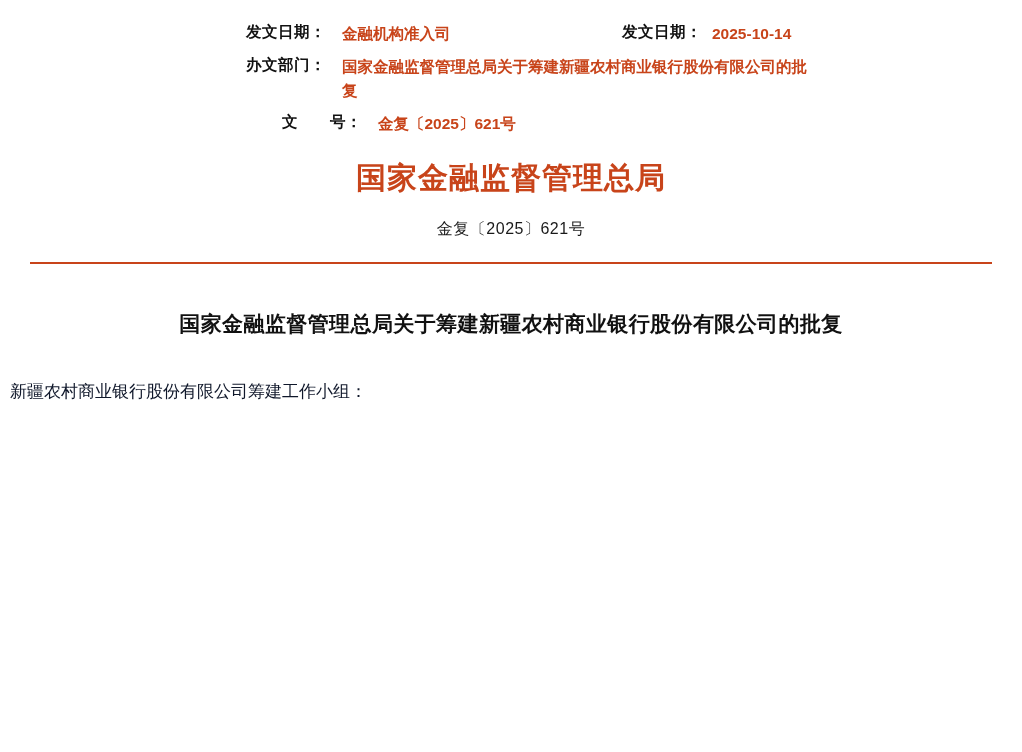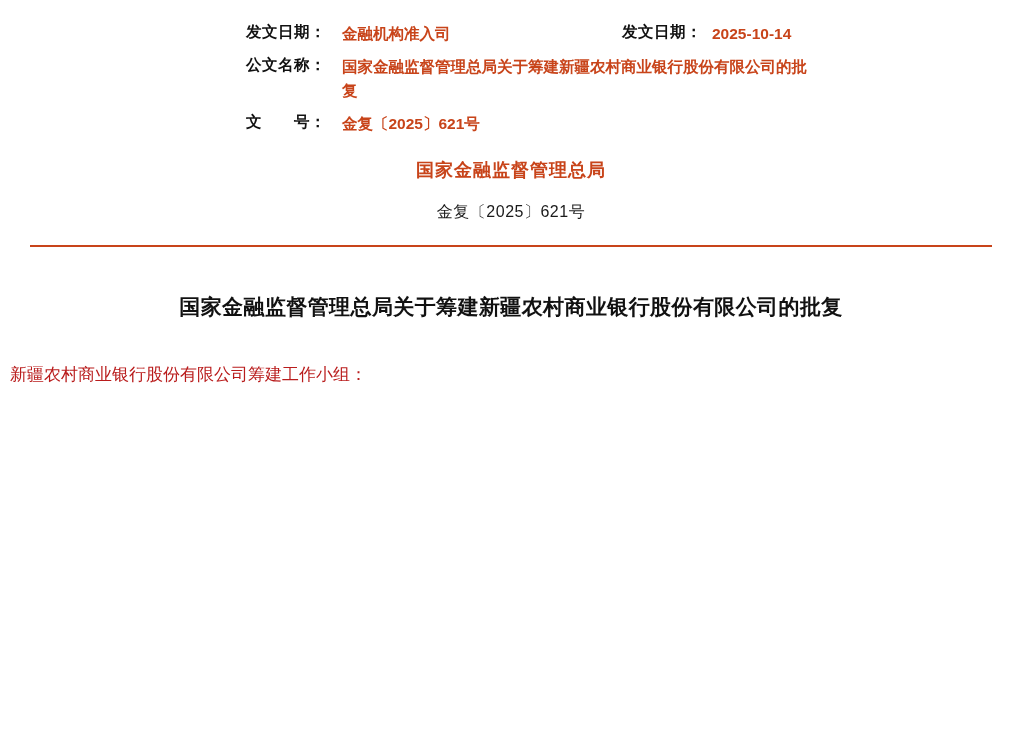--- a/index.html
+++ b/index.html
@@ -42,20 +42,21 @@
   }
   .meta-label {
     font-size: 15.5px;
     font-weight: bold;
     color: #111;
     white-space: nowrap;
     letter-spacing: 0.5px;
   }
   .meta-label.spaced {
     letter-spacing: 0.5px;
+    margin-left: 36px;
   }
   .meta-value {
     font-size: 15.5px;
     font-weight: bold;
     color: #c8441a;
     margin-left: 10px;
     line-height: 1.55;
   }
   .meta-value.wide {
     max-width: 470px;
@@ -65,21 +66,21 @@
   .label-name { min-width: 86px; }
   .label-num  { min-width: 86px; }
   .label-cat  { min-width: 76px; }
   .label-date { min-width: 76px; }
 
   
   .issuer {
     text-align: center;
     color: #c8441a;
     font-weight: bold;
-    font-size: 18px;
+    font-size: 30px;
     letter-spacing: 1px;
     margin-top: 22px;
   }
   .docnum {
     text-align: center;
     font-size: 16px;
     color: #1a1a1a;
     margin-top: 20px;
     letter-spacing: 0.5px;
   }
@@ -99,21 +100,21 @@
     margin: 44px 40px 0 40px;
     letter-spacing: 0.4px;
     line-height: 1.5;
   }
 
   
   .body {
     margin: 34px 22px 0 10px;
     font-size: 17px;
     line-height: 2.12;
-    color: #b91c1c;
+    color: #0f172a;
     text-align: justify;
   }
   .body p {
     margin: 0 0 2px 0;
   }
   .body p.indent {
     text-indent: 2em;
   }
 </style>
 </head>
@@ -130,21 +131,21 @@
         <span class="meta-value">金融机构准入司</span>
       </div>
       <div class="meta-col">
         <span class="meta-label label-date">发文日期：</span>
         <span class="meta-value">2025-10-14</span>
       </div>
     </div>
 
     <div class="meta-row">
       <div class="meta-col">
-        <span class="meta-label label-name">公文名称：</span>
+        <span class="meta-label label-name">办文部门：</span>
         <span class="meta-value wide">国家金融监督管理总局关于筹建新疆农村商业银行股份有限公司的批复</span>
       </div>
     </div>
 
     <div class="meta-row">
       <div class="meta-col">
         <span class="meta-label label-num spaced">文　　号：</span>
         <span class="meta-value">金复〔2025〕621号</span>
       </div>
     </div>

